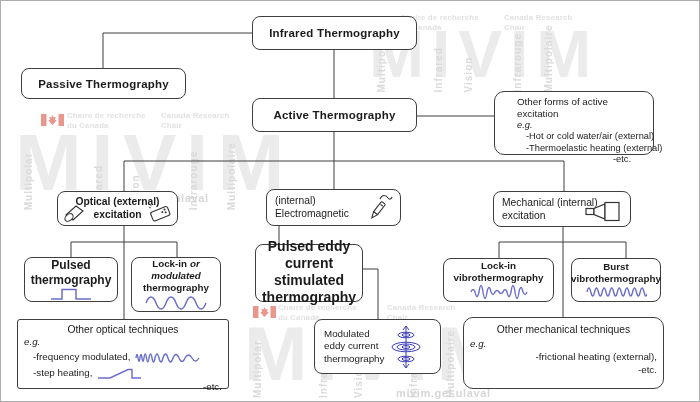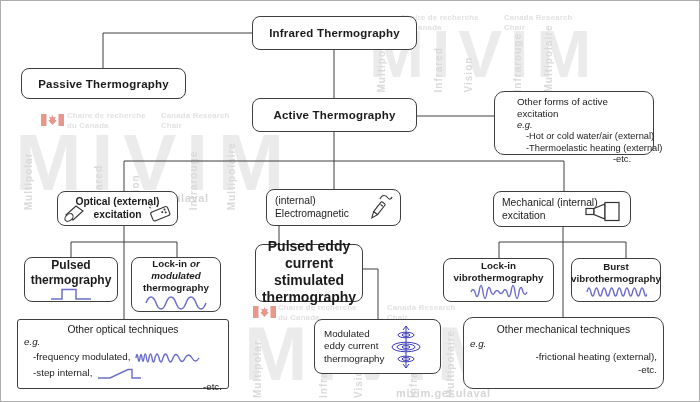--- a/index.html
+++ b/index.html
@@ -251,21 +251,21 @@
   <div class="node" id="n-oopt">
     <div class="ttl">Other optical techniques</div>
     <div class="eg">e.g.</div>
     <div class="ind row">
       <span>-frequency modulated,</span>
       <svg style="margin-left:4px" width="66" height="17" viewBox="0 0 66 17">
         <path d="M2,9 q1,-7 2,0 q1,7 2,0 q1,-7 2,0 q1,7 2,0 q1.25,-8 2.5,0 q1.25,8 2.5,0 q1.5,-8 3,0 q1.5,8 3,0 q2,-8 4,0 q2,8 4,0 q2.5,-8 5,0 q2.5,8 5,0 q3,-7 6,0 q3,7 6,0 q3.5,-6 7,0 q3.5,6 7,0" stroke="#6b6fc9" stroke-width="1.4" fill="none"></path>
       </svg>
     </div>
     <div class="ind row">
-      <span>-step internal,</span>
+      <span>-step heating,</span>
       <svg style="margin-left:4px" width="48" height="15" viewBox="0 0 48 15">
         <path d="M2,12 H14 L32,3.5 H36 V12 H45" stroke="#6b6fc9" stroke-width="1.4" fill="none"></path>
       </svg>
     </div>
     <div class="ind">-etc.</div>
   </div>
 
   <div class="node" id="n-meddy">
     <div>
       <div>Modulated</div>

